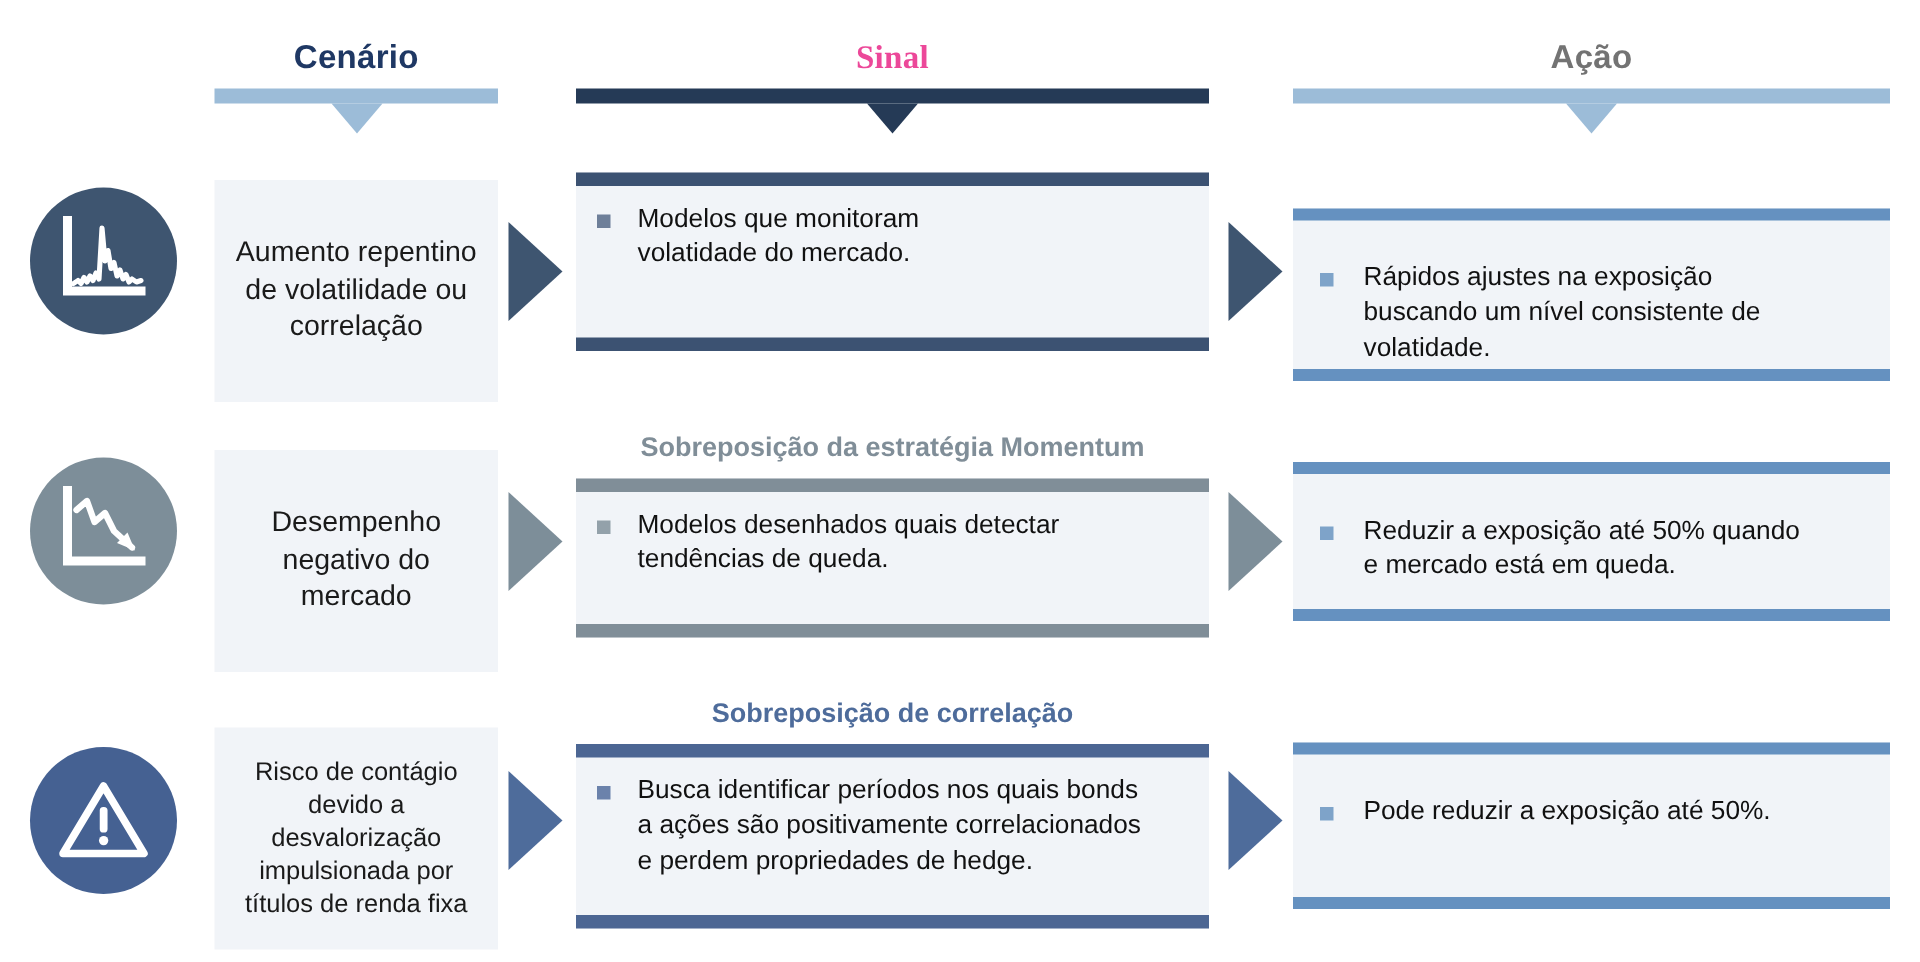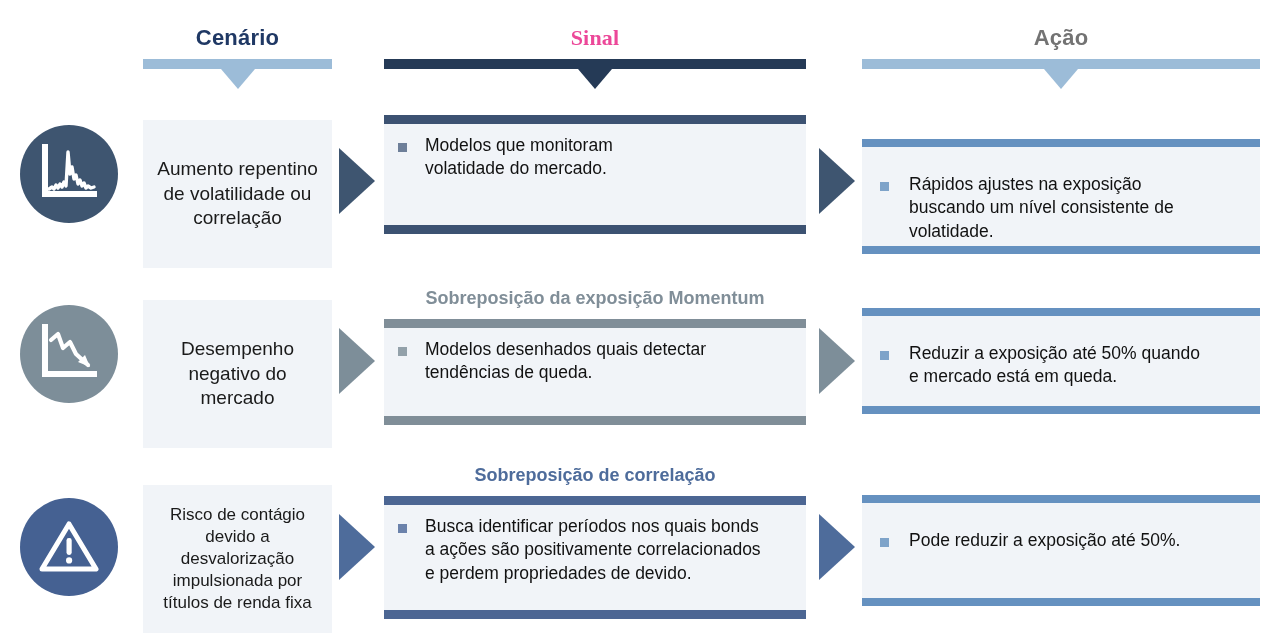--- a/index.html
+++ b/index.html
@@ -248,21 +248,21 @@
       <path d="M13 16 L20 10 L25 24 L32 18 L38 30 L50 41" fill="none" stroke="#ffffff" stroke-width="4.2" stroke-linejoin="round" stroke-linecap="round"></path>
       <path d="M52 43 L40 38 L47 31 Z" fill="#ffffff"></path>
     </svg>
   </div>
   <div class="scenario-box" style="background: rgb(241, 244, 248);">Desempenho
 negativo do
 mercado</div>
   <div class="chev chev-left" style="border-left: 36px solid rgb(125, 142, 153);"></div>
 
   <div class="signal-wrap">
-    <div class="signal-title" style="color: rgb(128, 142, 152);">Sobreposição da exposição Momentum</div>
+    <div class="signal-title" style="color: rgb(128, 142, 152);">Sobreposição da estratégia Momentum</div>
     <div class="panel">
       <div class="edge-top" style="background: rgb(128, 142, 152);"></div>
       <div class="panel-body">
         <span class="bullet" style="background: rgb(147, 161, 170);"></span>
         <span class="panel-text">Modelos desenhados quais detectar
 tendências de queda.</span>
       </div>
       <div class="edge-bottom" style="background: rgb(128, 142, 152);"></div>
     </div>
   </div>
@@ -298,21 +298,21 @@
   <div class="chev chev-left" style="border-left: 36px solid rgb(78, 108, 155);"></div>
 
   <div class="signal-wrap">
     <div class="signal-title" style="color: rgb(78, 108, 155);">Sobreposição de correlação</div>
     <div class="panel">
       <div class="edge-top" style="background: rgb(76, 102, 147);"></div>
       <div class="panel-body">
         <span class="bullet" style="background: rgb(107, 130, 171);"></span>
         <span class="panel-text">Busca identificar períodos nos quais bonds
 a ações são positivamente correlacionados
-e perdem propriedades de devido.</span>
+e perdem propriedades de hedge.</span>
       </div>
       <div class="edge-bottom" style="background: rgb(76, 102, 147);"></div>
     </div>
   </div>
 
   <div class="chev chev-right" style="border-left: 36px solid rgb(78, 108, 155);"></div>
 
   <div class="action-wrap">
     <div class="panel">
       <div class="edge-top" style="background: rgb(101, 145, 192);"></div>

